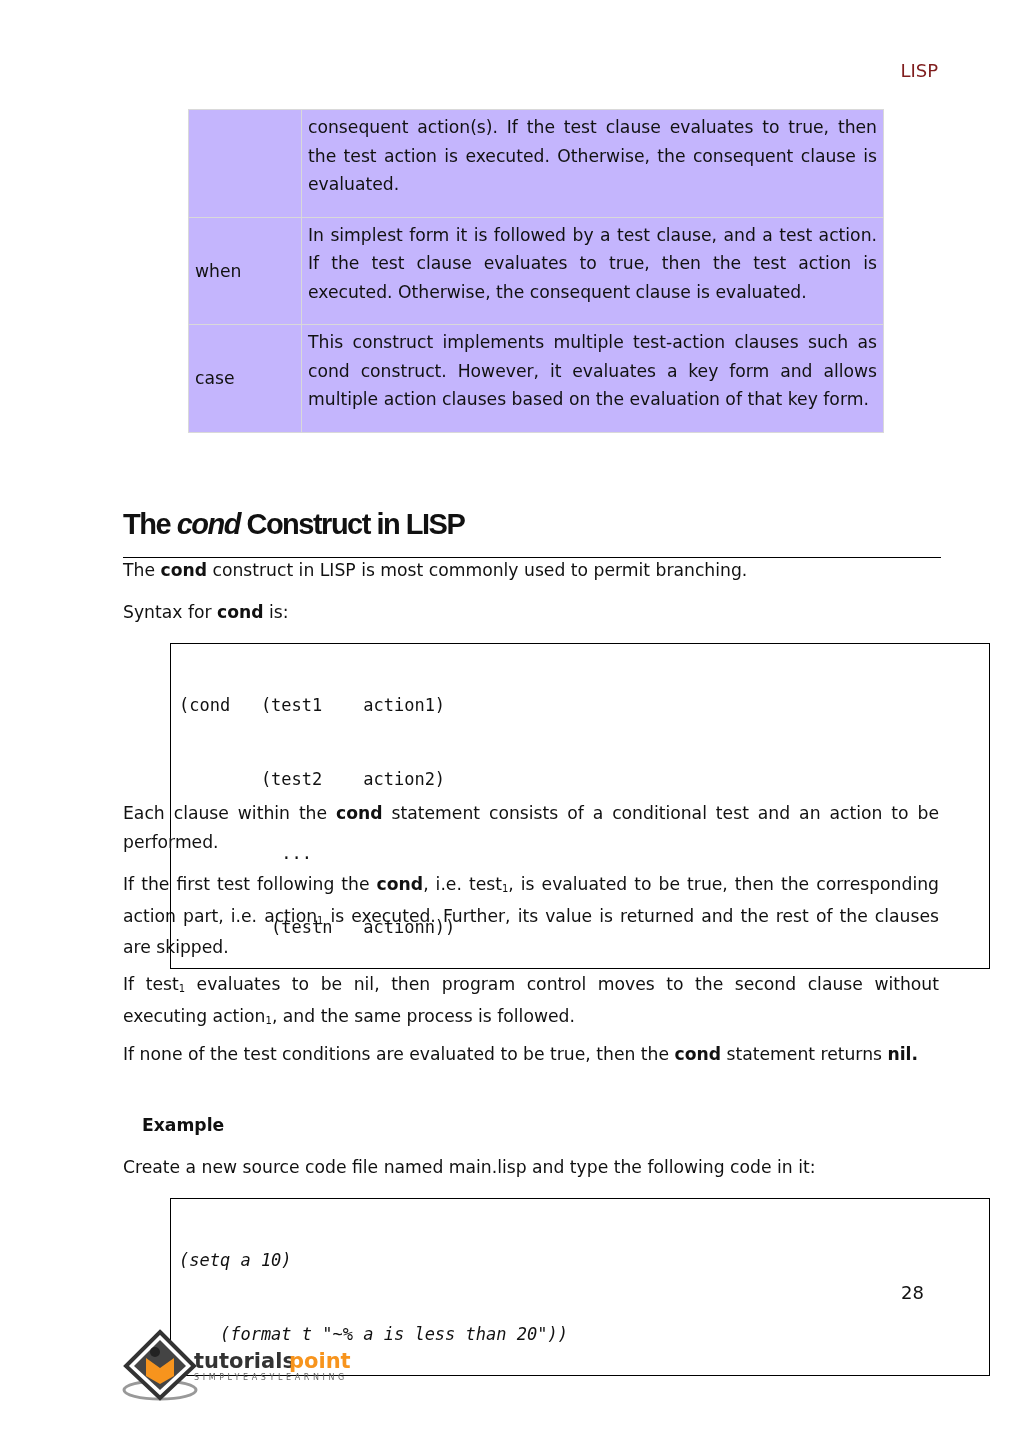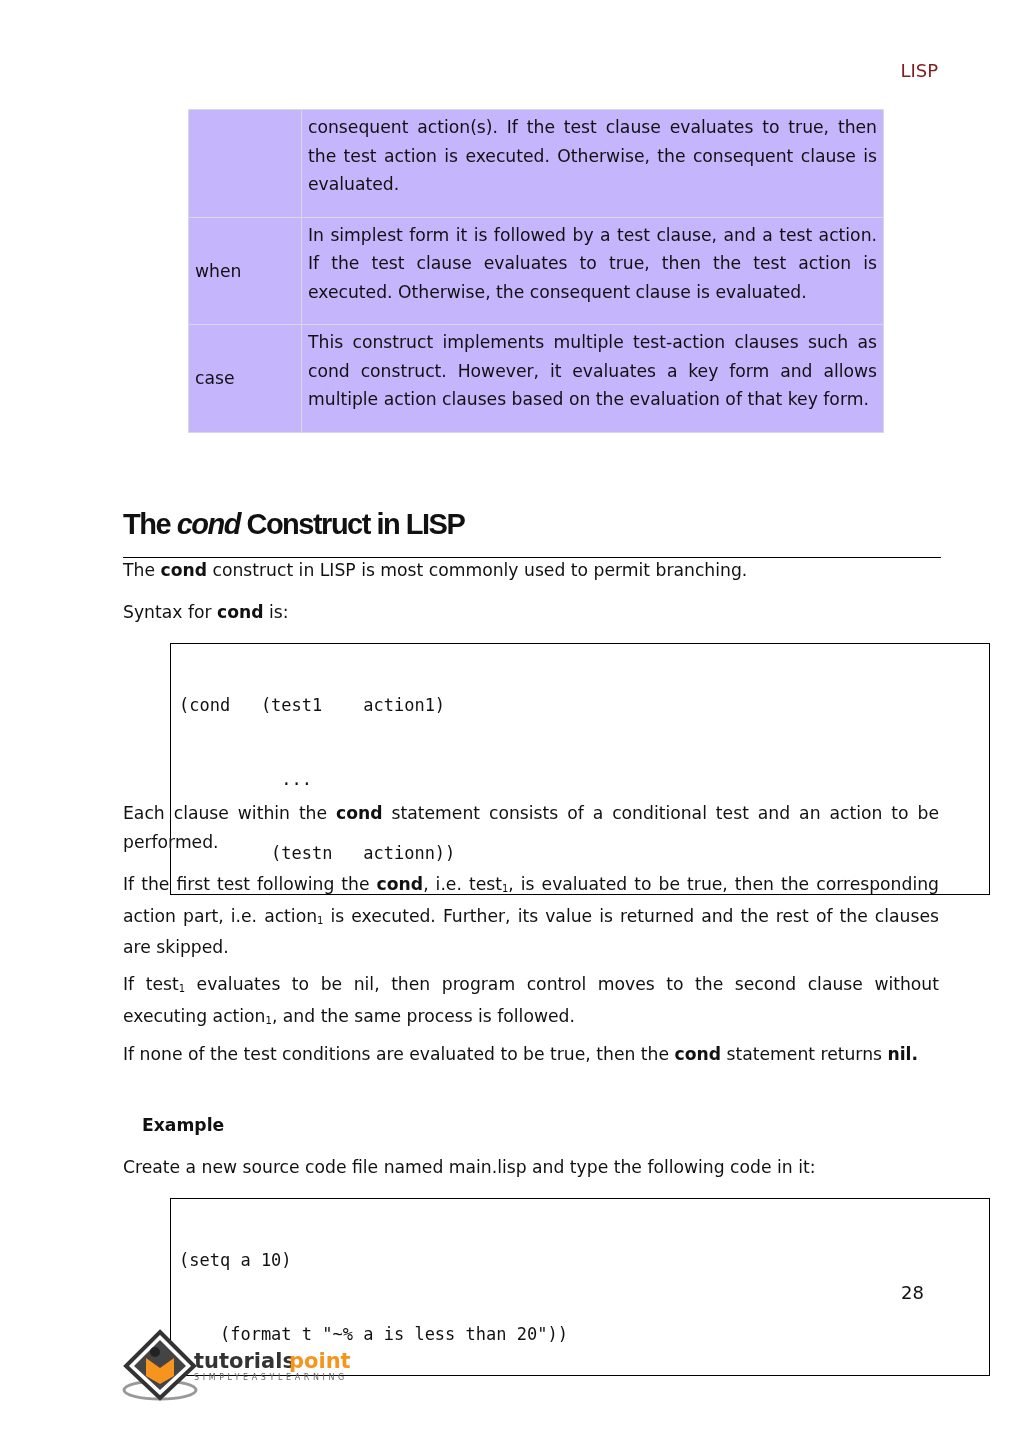--- a/index.html
+++ b/index.html
@@ -43,37 +43,38 @@
   </table>
 
 <div class="h2"><span>The </span><i>cond</i><span> Construct in LISP</span></div>
 
 <div class="p" style="top:556px"><span>The </span><b>cond</b><span> construct in LISP is most commonly used to permit branching.</span></div>
 
 <div class="p" style="top:598px"><span>Syntax for </span><b>cond</b><span> is:</span></div>
 
 <div class="code" style="top:643px; padding-top:4px; padding-bottom:4px;">
   <div>(cond   (test1    action1)</div>
+  <div>        (test2    action2)</div>
   <div>          ...</div>
   <div>         (testn   actionn))</div>
 </div>
 
 <div class="p" style="top:799px"><span>Each clause within the </span><b>cond</b><span> statement consists of a conditional test and an action to be performed.</span></div>
 
 <div class="p" style="top:870px"><span>If the first test following the </span><b>cond</b><span>, i.e. test</span><sub>1</sub><span>, is evaluated to be true, then the corresponding action part, i.e. action</span><sub>1</sub><span> is executed. Further, its value is returned and the rest of the clauses are skipped.</span></div>
 
 <div class="p" style="top:970px"><span>If test</span><sub>1</sub><span> evaluates to be nil, then program control moves to the second clause without executing action</span><sub>1</sub><span>, and the same process is followed.</span></div>
 
 <div class="p" style="top:1040px"><span>If none of the test conditions are evaluated to be true, then the </span><b>cond</b><span> statement returns </span><b>nil.</b></div>
 
 <div class="p" style="top:1111px; font-weight:bold;margin-left:19px;">Example</div>
 
 <div class="p" style="top:1153px">Create a new source code file named main.lisp and type the following code in it:</div>
 
-<div class="code" style="top:1198px; padding-top:4px; padding-bottom:4px;">
+<div class="code" style="top:1198px; padding-top:4px; padding-bottom:4px;font-style:italic;">
   <div>(setq a 10)</div>
   <div>    (format t "~% a is less than 20"))</div>
 </div>
 
 <div class="logo">
   <svg width="245" height="75" viewBox="0 0 245 75">
     <ellipse cx="38" cy="62" rx="36" ry="9" fill="none" stroke="#999" stroke-width="3"></ellipse>
     <polygon points="38,4 72,38 38,70 4,38" fill="#fff" stroke="#333" stroke-width="4"></polygon>
     <polygon points="38,12 64,38 38,62 12,38" fill="#444"></polygon>
     <path d="M24 30 L38 40 L52 30 L52 48 L38 56 L24 48 Z" fill="#f7941d"></path>

